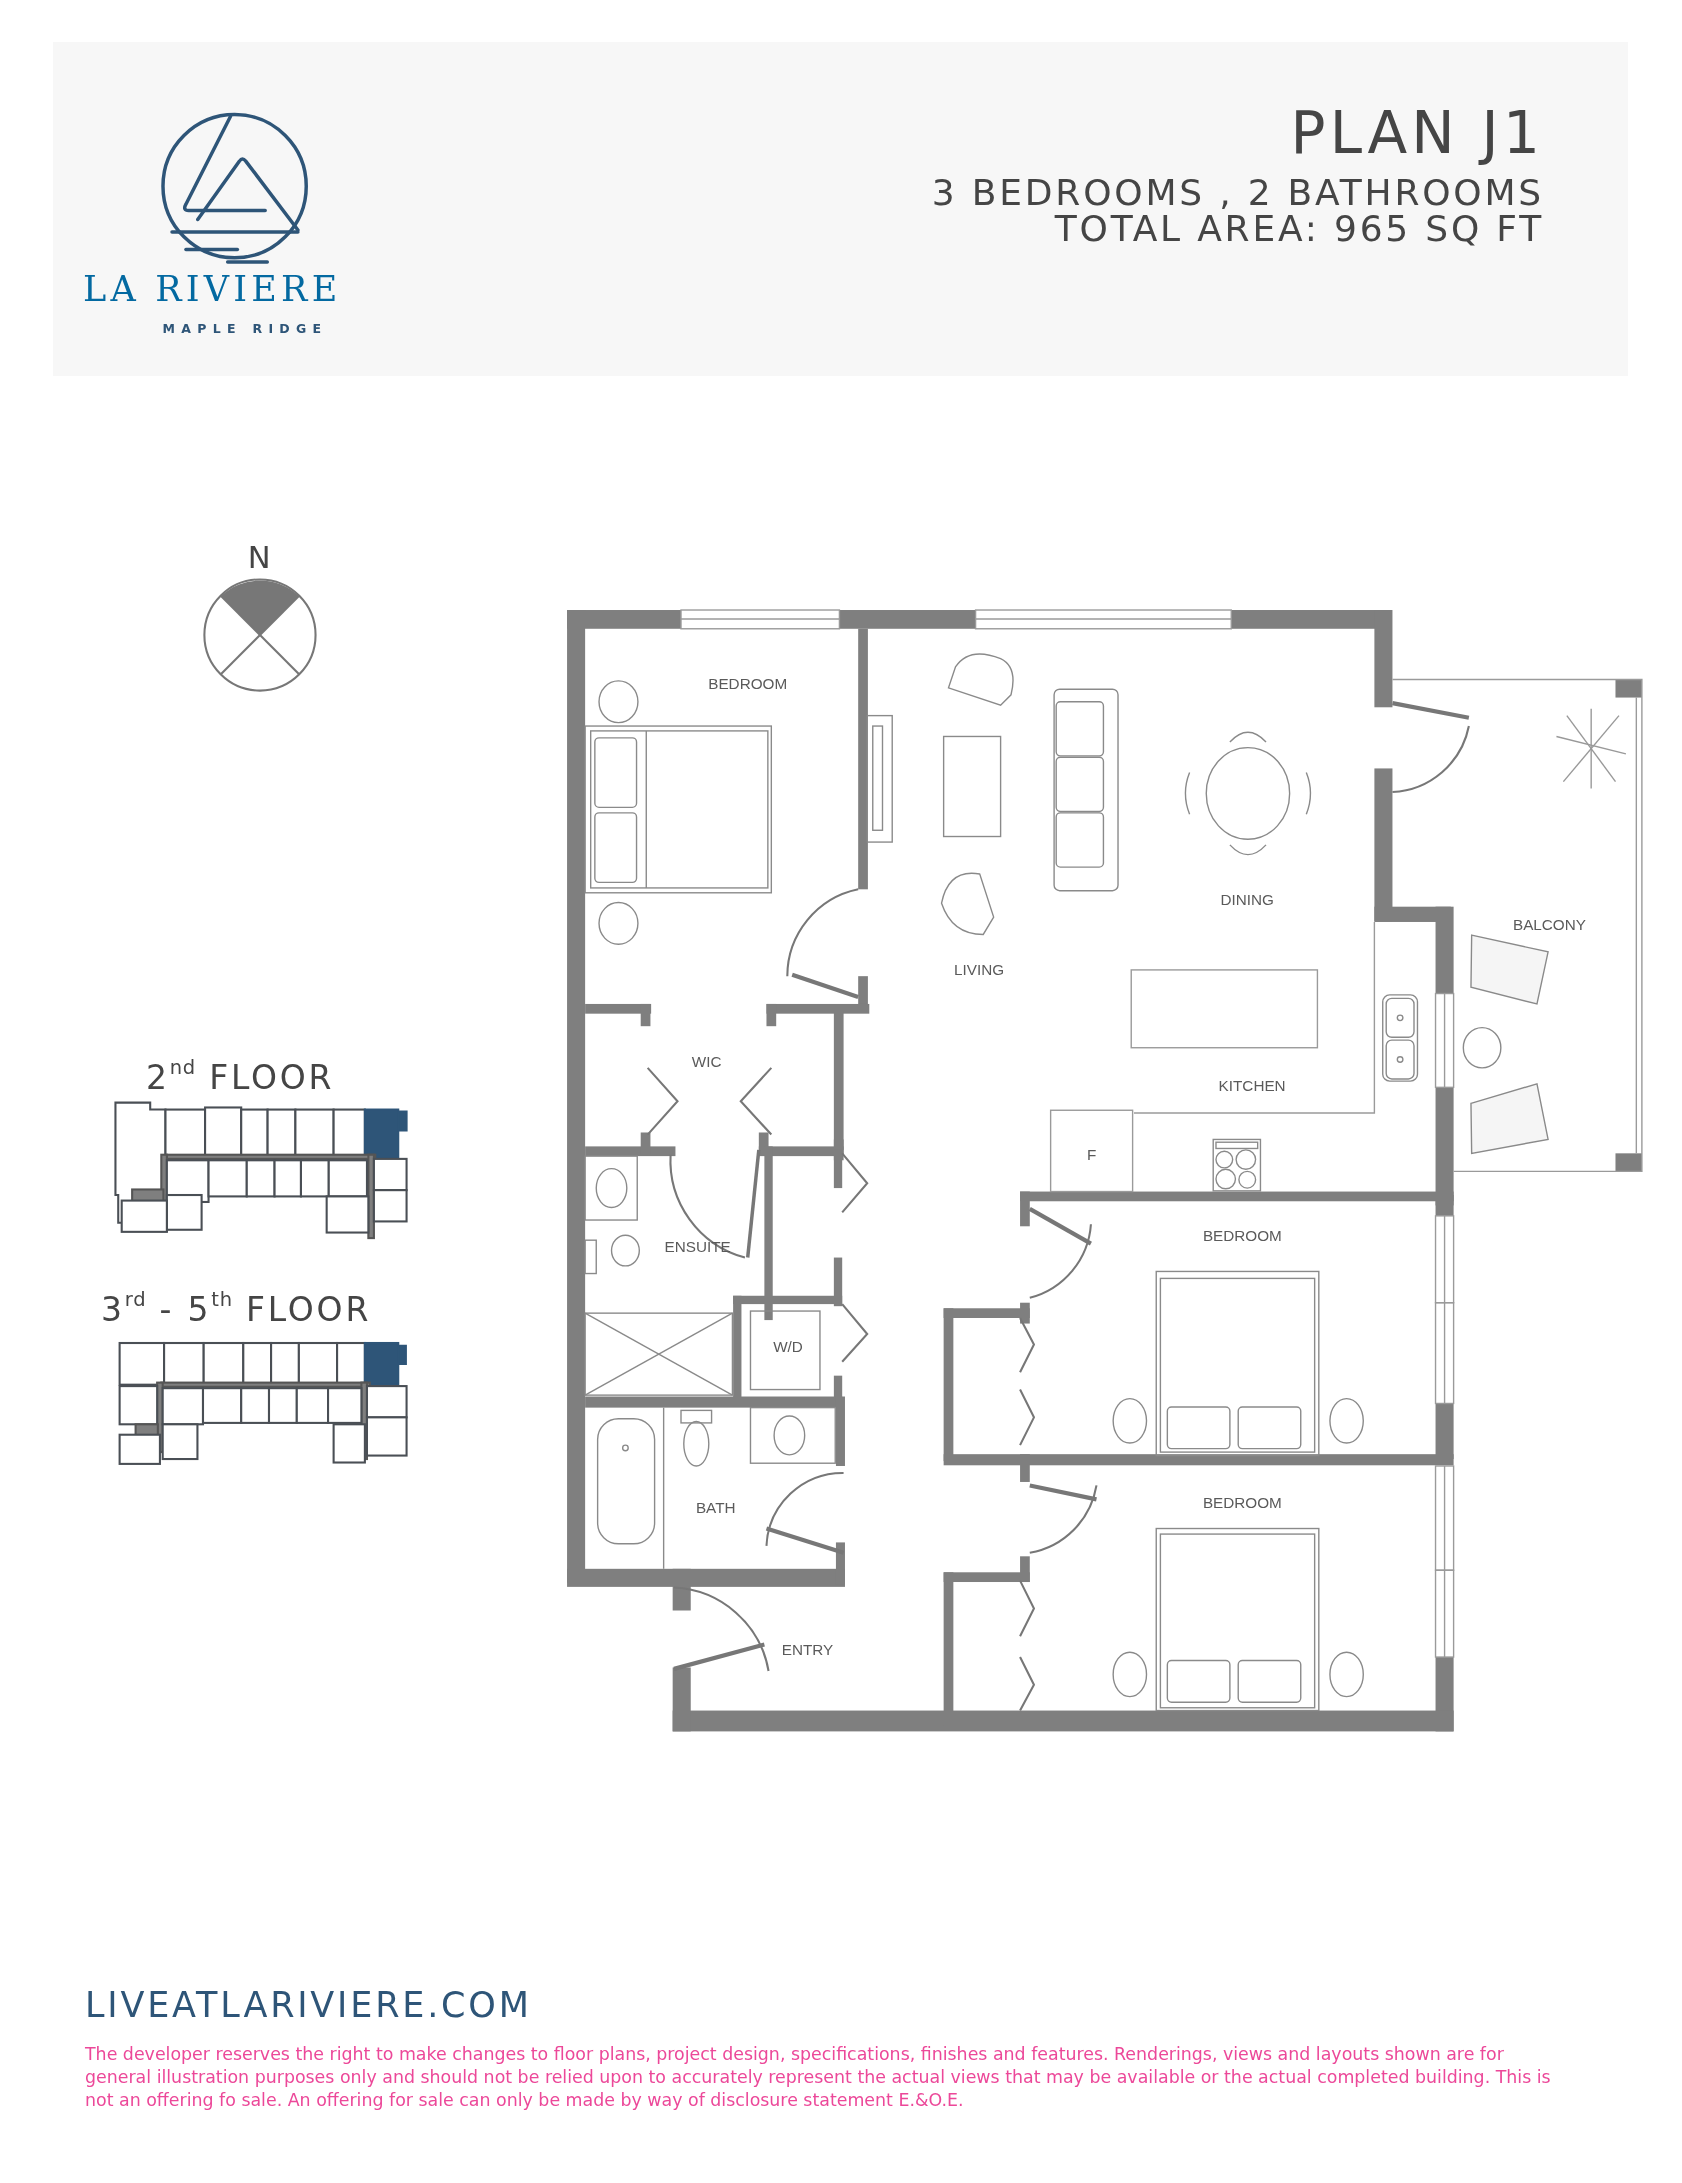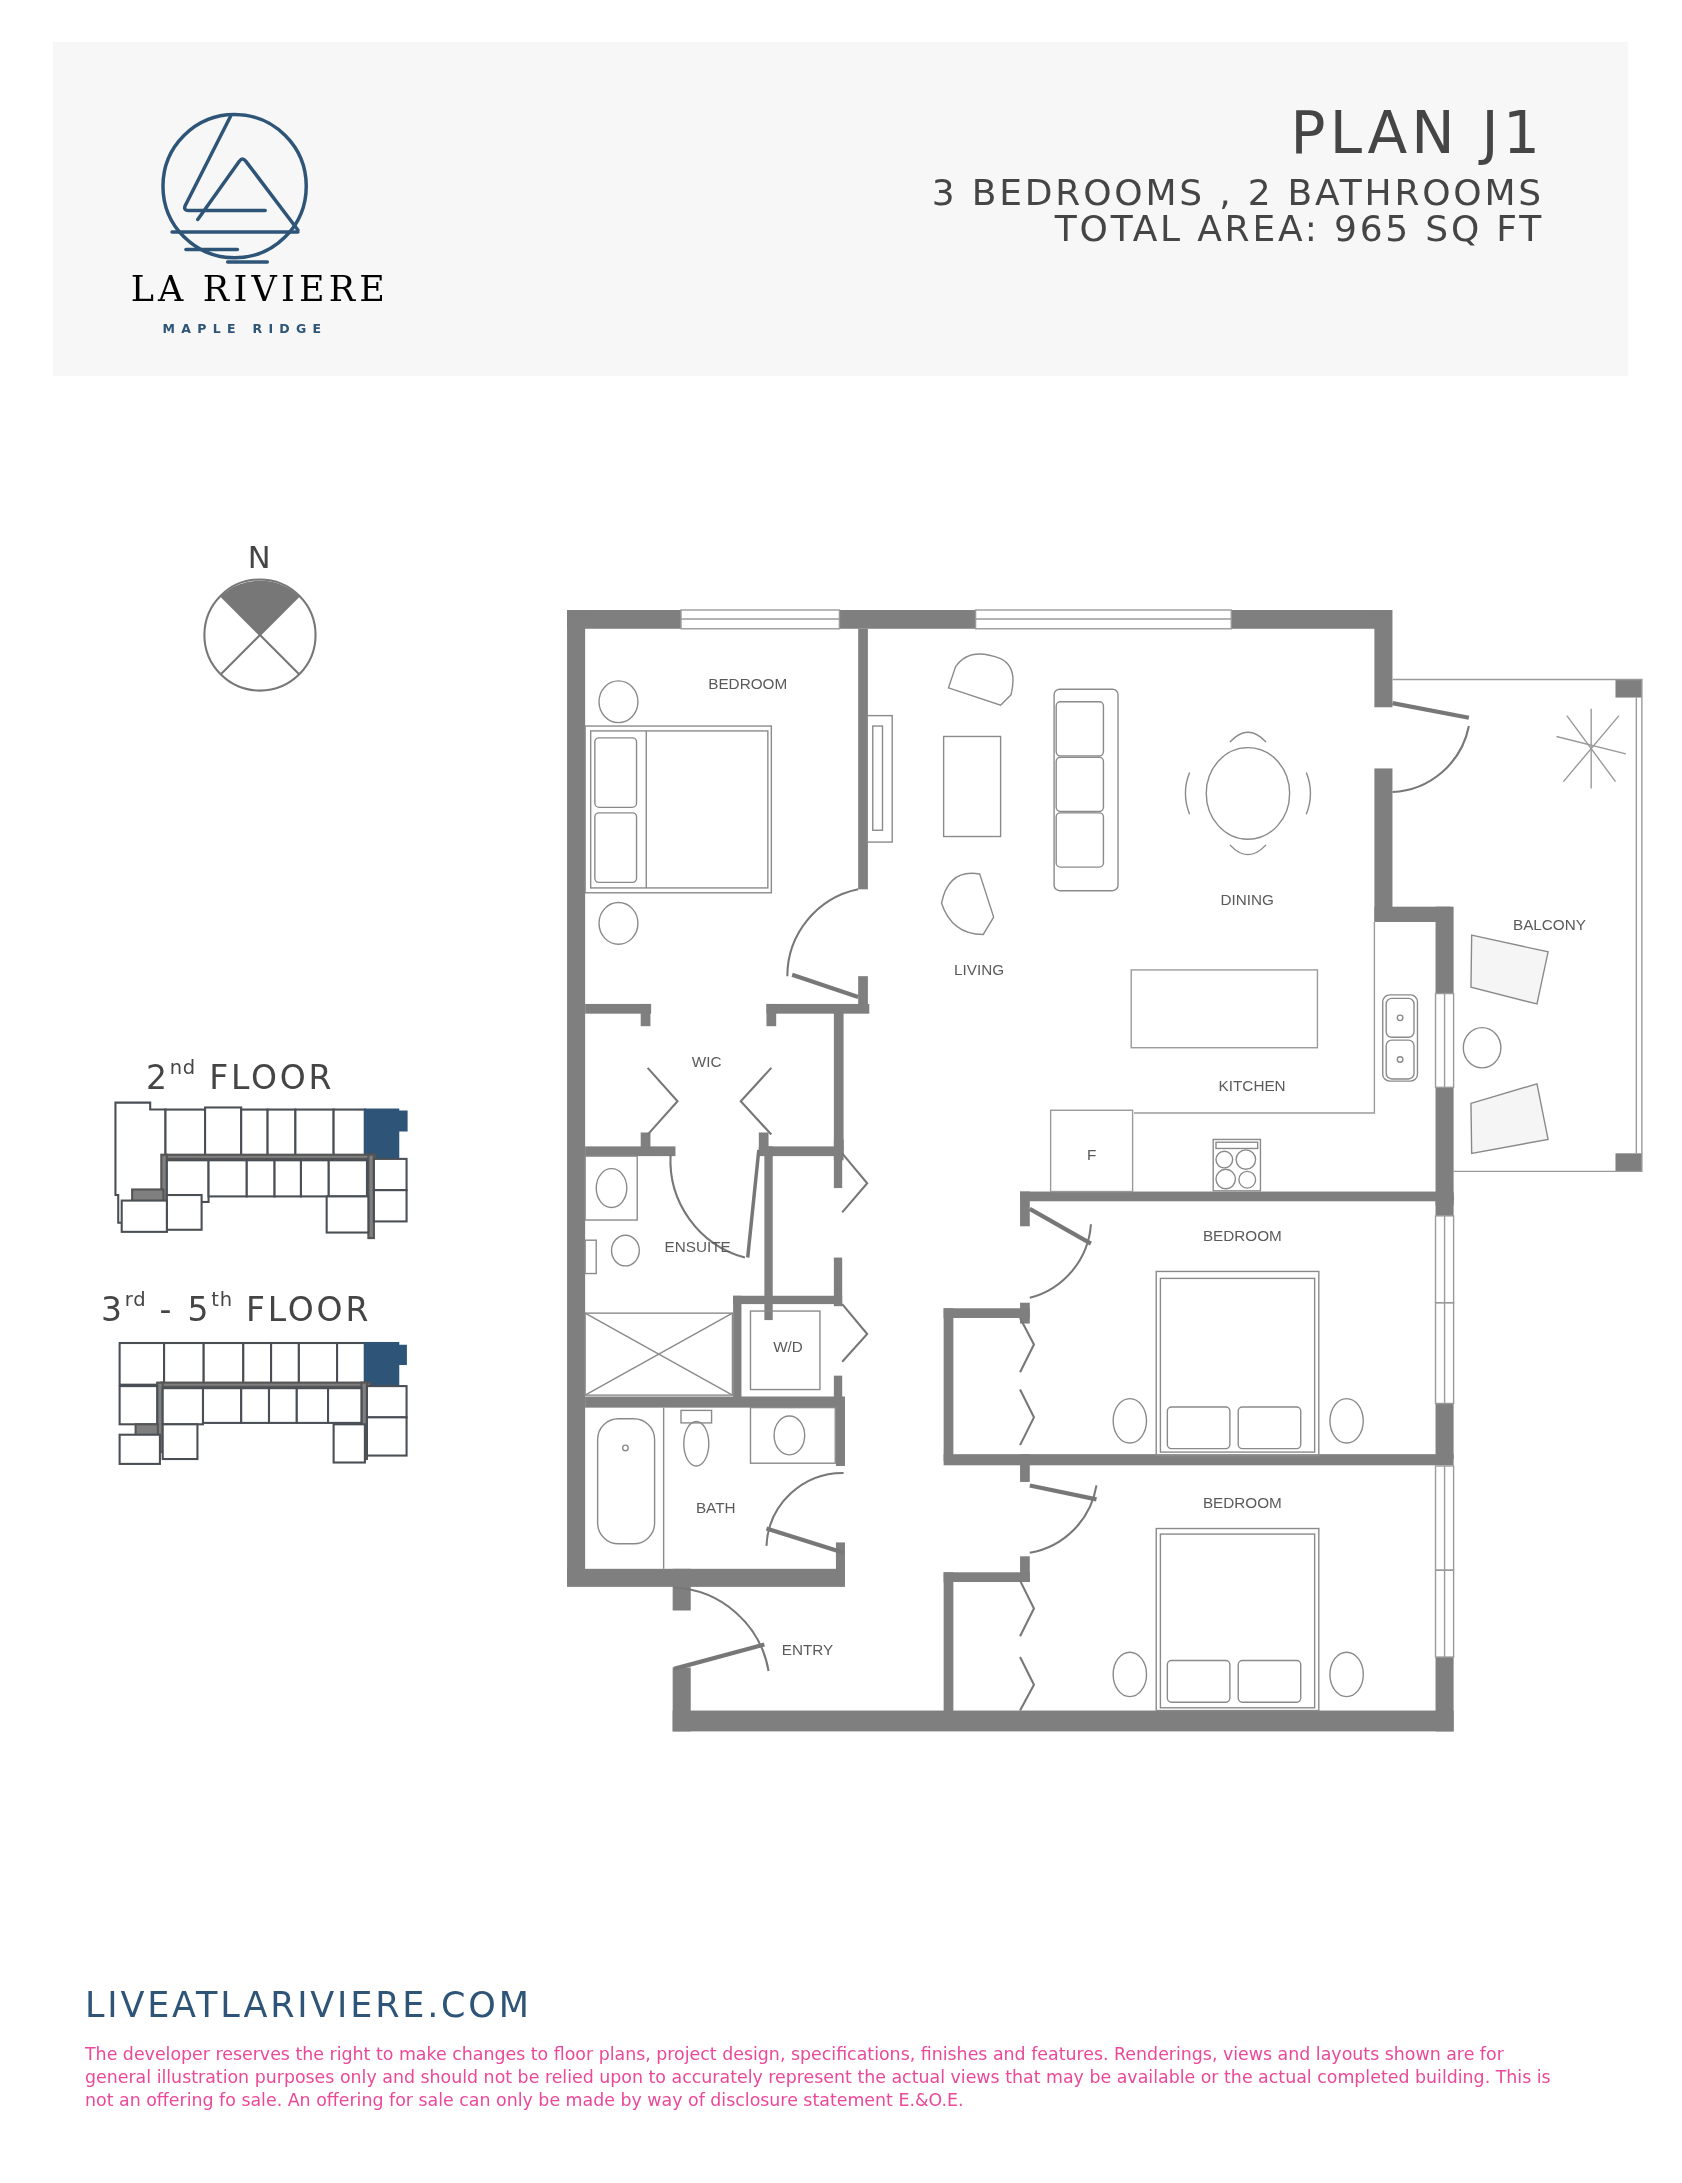--- a/index.html
+++ b/index.html
@@ -1,19 +1,19 @@
 <!DOCTYPE html>
 <html style="font-size:11px"><head>
 <meta charset="utf-8">
 <style>
   html, body { margin: 0; padding: 0; background: #ffffff; }
   body { width: 1683px; height: 2183px; position: relative; overflow: hidden; font-family: "DejaVu Sans", sans-serif; }
   .header-band { position: absolute; left: 53px; top: 42px; width: 1575px; height: 334px; background: #f7f7f7; }
   .logo { position: absolute; left: 83px; top: 111px; width: 306px; height: 236px; }
-  .logo-name { position: absolute; left: 0; top: 158px; width: 306px; text-align: right; font-family: "DejaVu Serif", serif; font-size: 35px; letter-spacing: 4.2px; color: #000000; }
+  .logo-name { position: absolute; left: 0; top: 158px; width: 306px; text-align: left; font-family: "DejaVu Serif", serif; font-size: 35px; letter-spacing: 4.2px; color: #0369a1; }
   .logo-sub { position: absolute; left: 9px; top: 210px; width: 306px; text-align: center; font-family: "DejaVu Sans", sans-serif; font-size: 12.5px; font-weight: bold; letter-spacing: 6.3px; color: #2e5578; }
   .plan-title { position: absolute; right: 139px; top: 104px; font-family: "DejaVu Sans", sans-serif; font-size: 58px; letter-spacing: 4.2px; color: #454545; text-align: left; line-height: 1; }
   .plan-line { position: absolute; right: 139px; font-family: "DejaVu Sans", sans-serif; font-size: 36px; letter-spacing: 2.8px; color: #454545; text-align: right; line-height: 1; white-space: nowrap; }
   .plan-beds { top: 175px; }
   .plan-area { top: 211px; margin-left: 13px; }
   .floor-label { position: absolute; font-family: "DejaVu Sans", sans-serif; font-size: 33px; letter-spacing: 2.8px; color: #454545; white-space: nowrap; line-height: 1; }
   .floor-label sup { font-size: 19.5px; vertical-align: 15.3px; letter-spacing: 0.7px; }
   .website { position: absolute; left: 85px; top: 1985px; font-family: "DejaVu Sans", sans-serif; font-size: 35px; letter-spacing: 2.8px; color: #2e5578; text-align: center; }
   .disclaimer { position: absolute; left: 85px; top: 2043px; width: 1473px; font-family: "DejaVu Sans", sans-serif; font-size: 17.4px; line-height: 23px; color: #ec4899; }
   svg.plan { position: absolute; left: 0; top: 0; }

